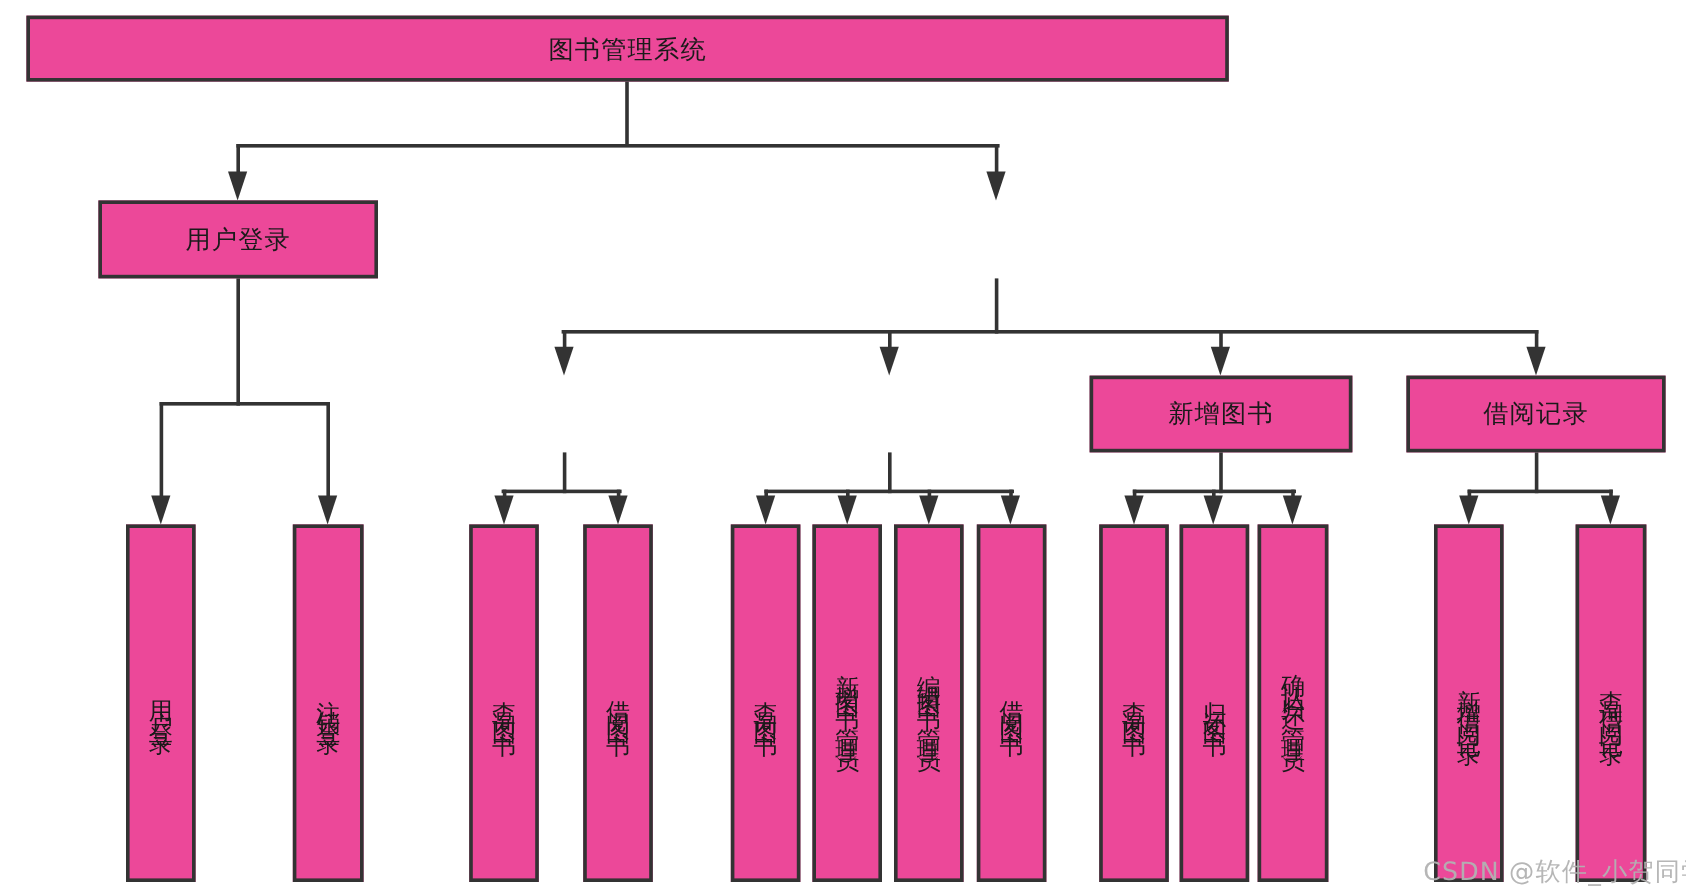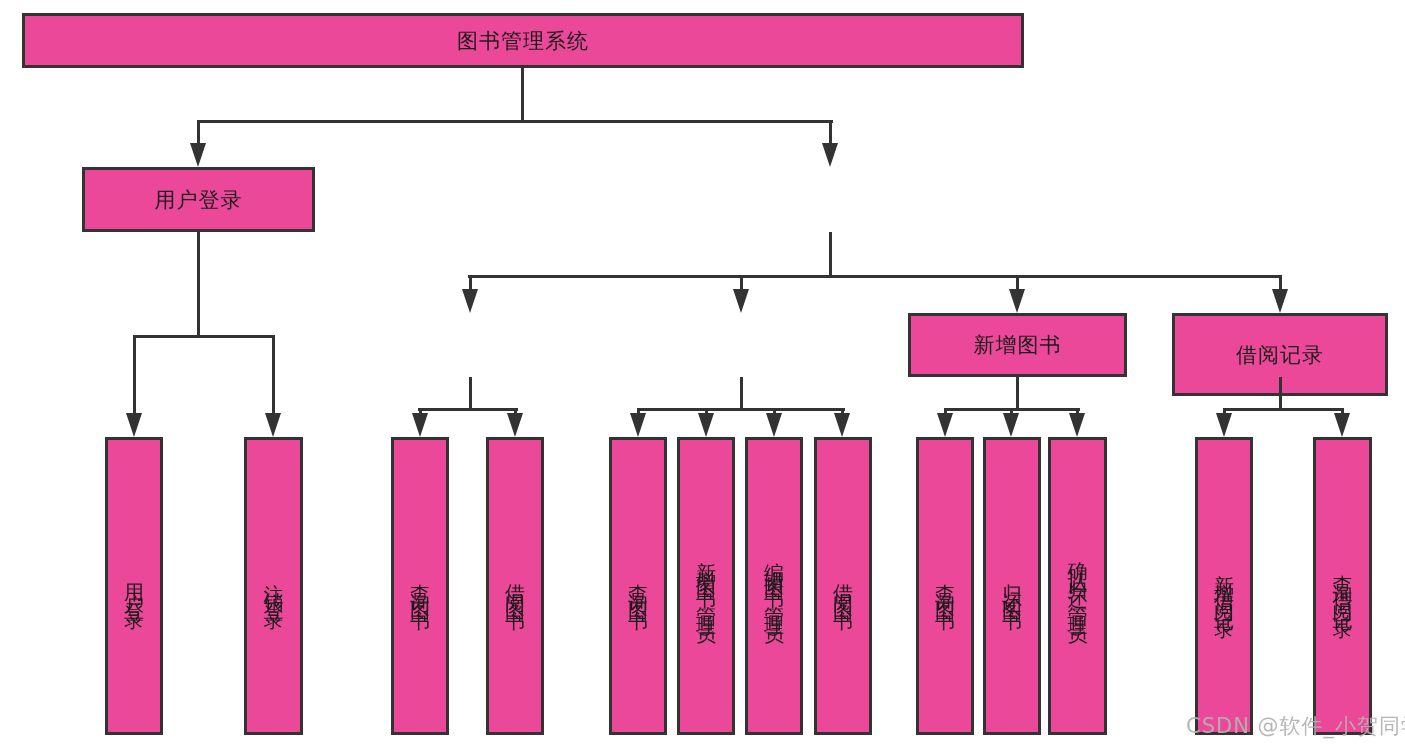--- a/index.html
+++ b/index.html
@@ -67,21 +67,21 @@
   <div class="line" style="left:740px;top:275px;width:3px;height:16px;"></div>
   <div class="arrow" style="left:733px;top:289px;"></div>
   <div class="line" style="left:1016px;top:275px;width:3px;height:16px;"></div>
   <div class="arrow" style="left:1009px;top:289px;"></div>
   <div class="line" style="left:1279px;top:275px;width:3px;height:16px;"></div>
   <div class="arrow" style="left:1272px;top:289px;"></div>
 
   <div class="box hbox" style="left:908px;top:313px;width:219px;height:64px;">
     <span>新增图书</span>
   </div>
-  <div class="box hbox" style="left:1172px;top:313px;width:216px;height:83px;">
+  <div class="box hbox" style="left:1172px;top:313px;width:216px;height:64px;">
     <span>借阅记录</span>
   </div>
 
   <div class="line" style="left:469px;top:377px;width:3px;height:34px;"></div>
   <div class="line" style="left:418px;top:408px;width:100px;height:3px;"></div>
   <div class="line" style="left:419px;top:408px;width:3px;height:8px;"></div>
   <div class="arrow" style="left:412px;top:413px;"></div>
   <div class="line" style="left:514px;top:408px;width:3px;height:8px;"></div>
   <div class="arrow" style="left:507px;top:413px;"></div>
 

